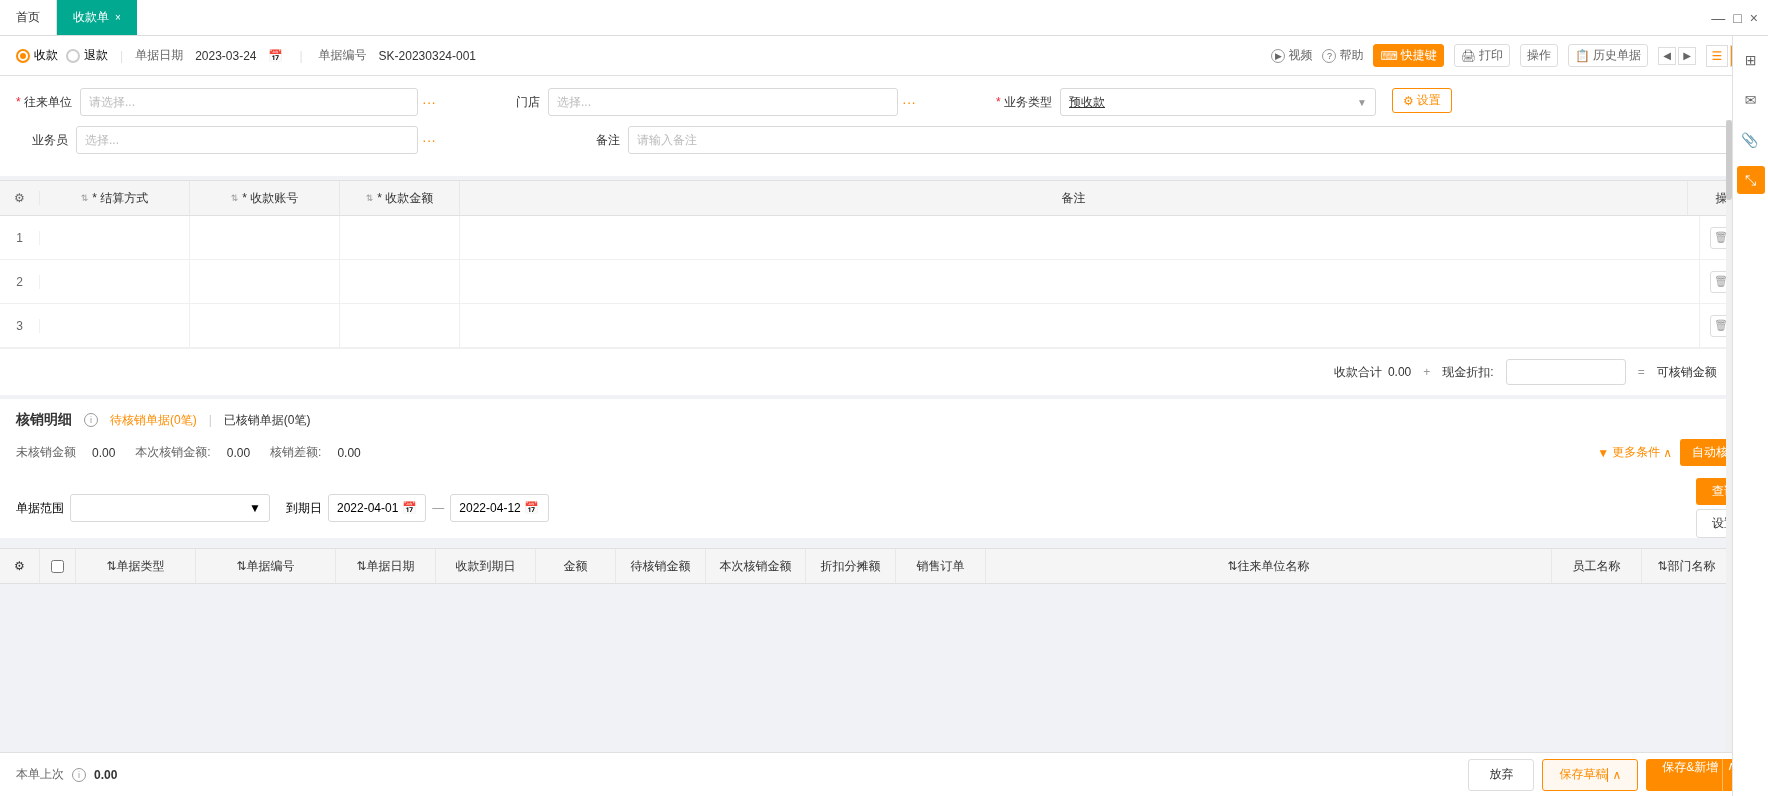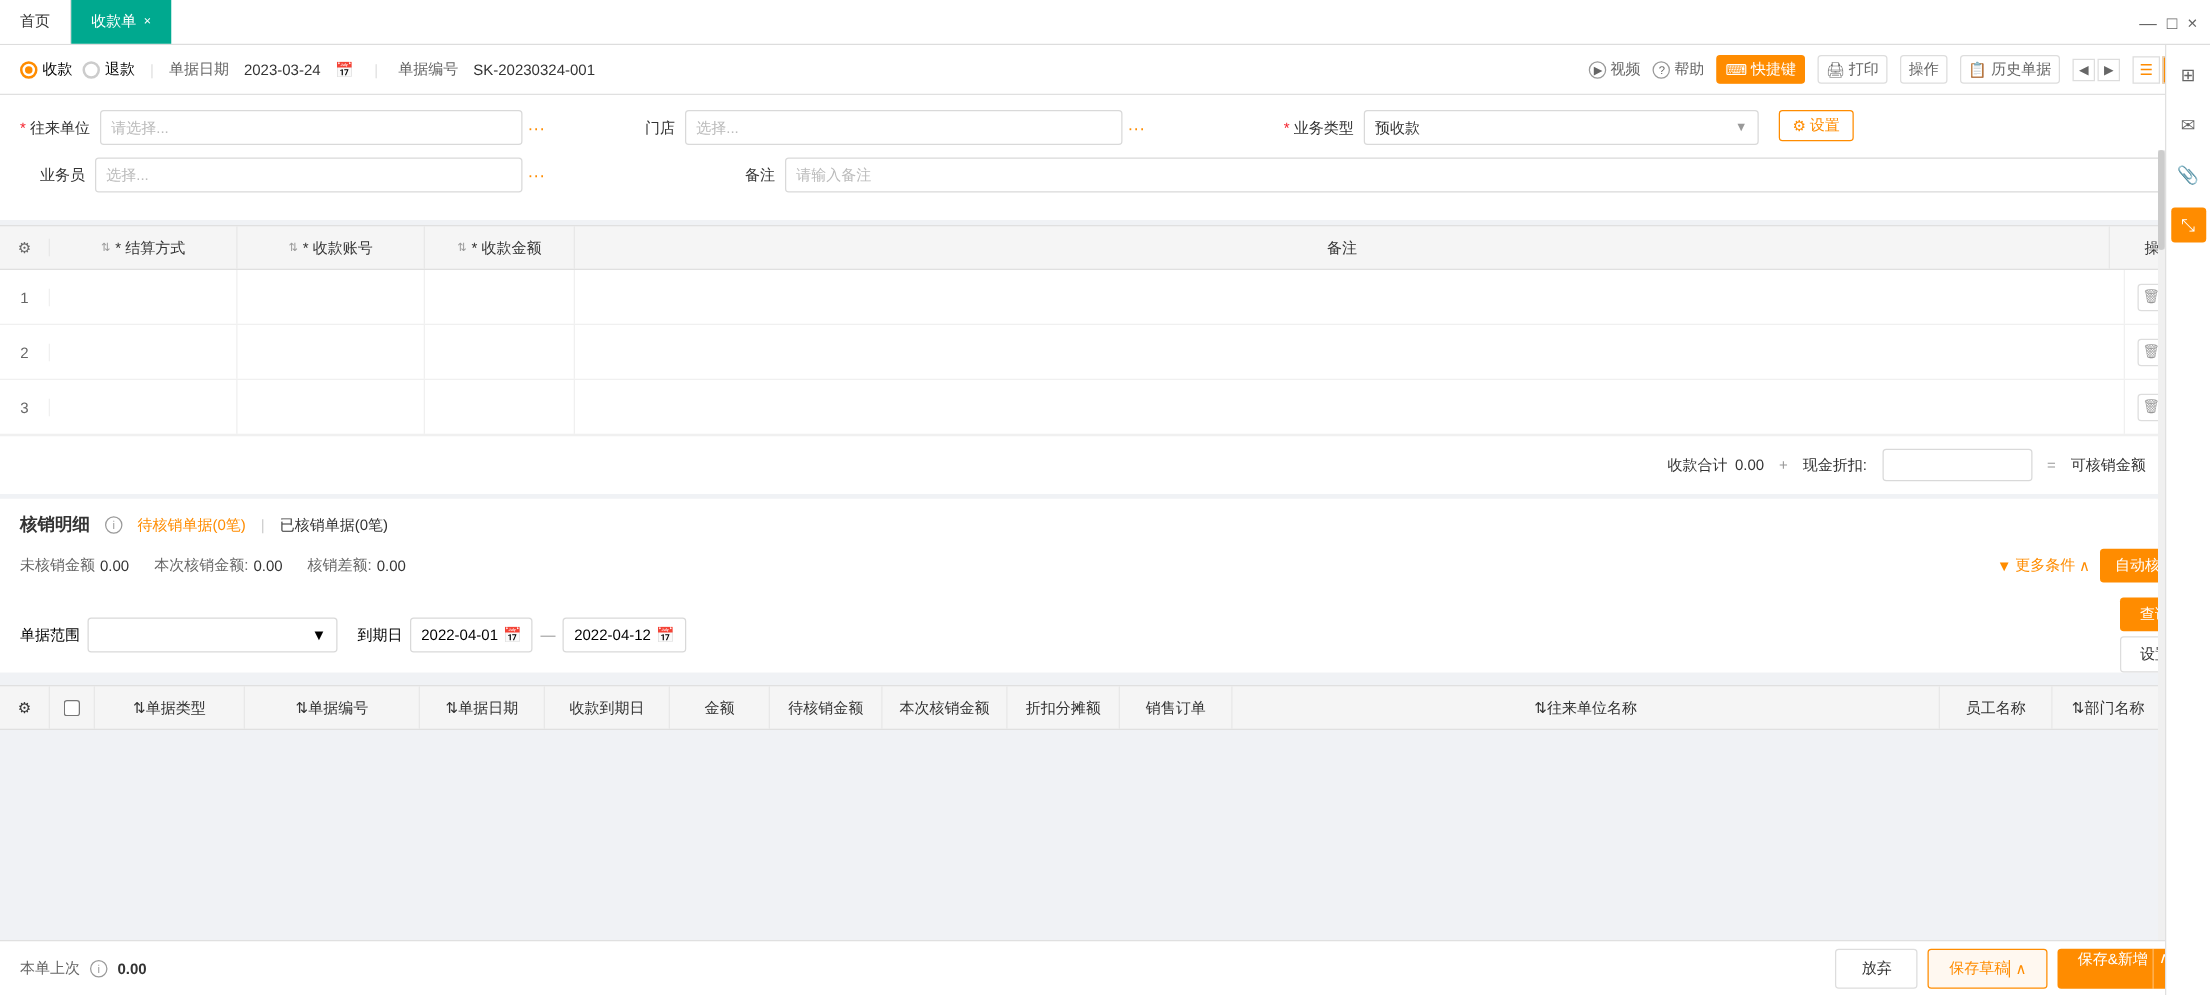--- a/index.html
+++ b/index.html
@@ -109,21 +109,21 @@
       flex: 1; height: 28px; border: 1px solid #d9d9d9; border-radius: 3px;
       padding: 0 8px; color: #bbb; outline: none;
       display: flex; align-items: center;
     }
     .form-input-text { color: #bbb; }
     .more-btn { color: #ff8c00; cursor: pointer; margin-left: 4px; font-size: 14px; }
     .form-select {
       flex: 1; height: 28px; border: 1px solid #d9d9d9; border-radius: 3px;
       padding: 0 8px; display: flex; align-items: center; justify-content: space-between; cursor: pointer;
     }
-    .select-value { color: #333; }
+    .select-value { color: #333; text-decoration: underline; }
     .select-arrow { color: #999; font-size: 10px; }
     .settings-btn {
       background: #fff; border: 1px solid #ff8c00; color: #ff8c00;
       padding: 3px 10px; border-radius: 3px; cursor: pointer;
       display: flex; align-items: center; gap: 3px;
     }
 
     
     .table-area {
       background: #fff;
@@ -206,21 +206,21 @@
     .info-icon {
       width: 14px; height: 14px; border-radius: 50%; border: 1px solid #999;
       display: flex; align-items: center; justify-content: center;
       font-size: 9px; color: #999; cursor: pointer;
     }
     .tab-link { color: #ff8c00; cursor: pointer; }
     .nuclear-stats {
       display: flex; align-items: center; gap: 20px;
       margin-bottom: 12px;
     }
-    .stat-item { display: flex; align-items: center; gap: 4px; color: #666; }
+    .stat-item { display: flex; align-items: center; gap: 16px; color: #666; }
     .stat-value { color: #333; }
     .nuclear-filter-row {
       display: flex; align-items: center; gap: 16px;
       margin-bottom: 10px;
     }
     .filter-right { margin-left: auto; display: flex; align-items: center; gap: 8px; }
     .more-conditions {
       color: #ff8c00; cursor: pointer; display: flex; align-items: center; gap: 3px;
     }
     .auto-btn {
@@ -409,21 +409,21 @@
     </div>
     <div style="width:80px;"></div>
     <div class="form-field" style="max-width:400px;">
       <span class="form-field-label" style="min-width:30px;text-align:right;padding-right:8px;">门店</span>
       <div class="form-input">
         <span class="form-input-text">选择...</span>
       </div>
       <span class="more-btn">···</span>
     </div>
     <div style="width:80px;"></div>
-    <div class="form-field" style="max-width:380px;margin-left:31px;">
+    <div class="form-field" style="max-width:380px;">
       <span class="form-field-label required">业务类型</span>
       <div class="form-select">
         <span class="select-value">预收款</span>
         <span class="select-arrow">▼</span>
       </div>
     </div>
     <div style="margin-left:16px;">
       <button class="settings-btn">
         <span>⚙</span>
         <span>设置</span>

